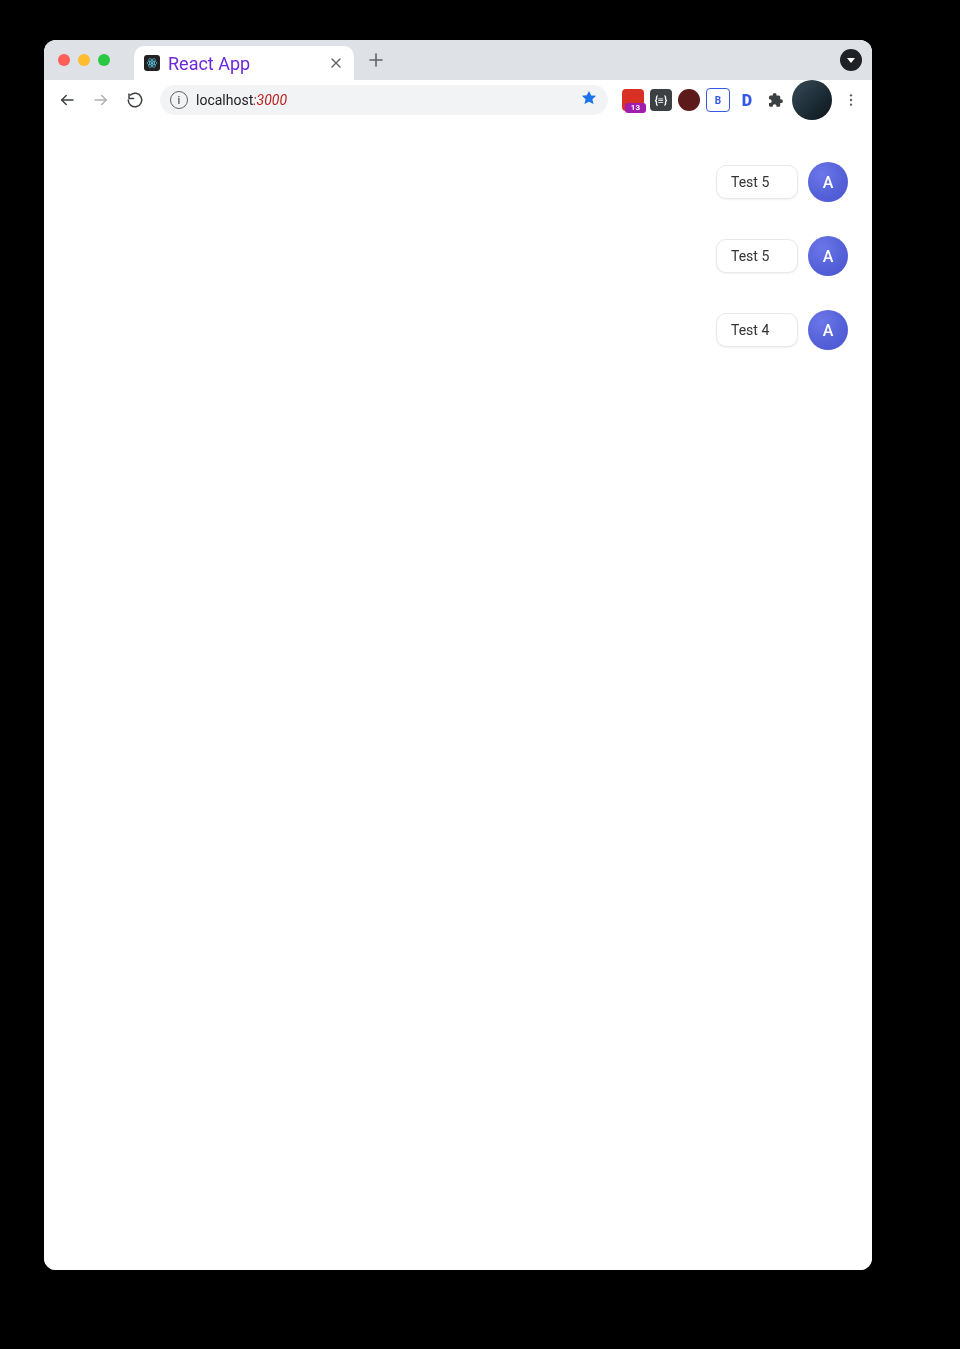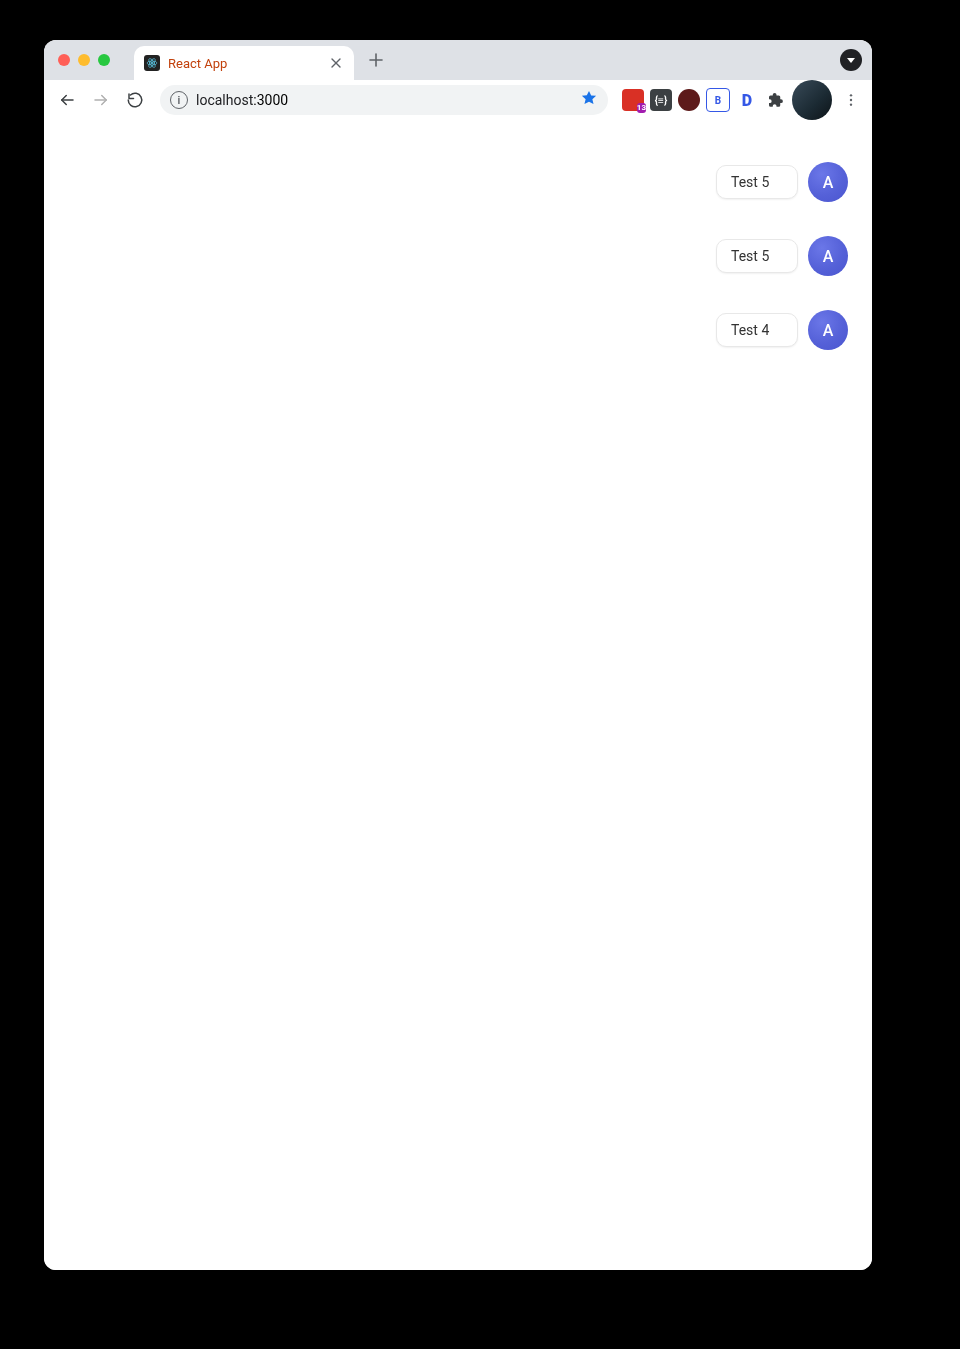--- a/index.html
+++ b/index.html
@@ -51,21 +51,21 @@
     border-top-left-radius:10px;border-top-right-radius:10px;
     display:flex;align-items:center;gap:8px;padding:0 10px 0 10px;
     min-width:200px;max-width:240px;position:relative;
   }
   .tab .favicon{
     width:16px;height:16px;border-radius:3px;background:#222;
     display:flex;align-items:center;justify-content:center;flex:0 0 auto;
   }
   .tab .favicon svg{width:12px;height:12px;}
   .tab .title{
-    font-size:13px;color:#c2410c;white-space:nowrap;overflow:hidden;
+    font-size:18px;color:#6d28d9;white-space:nowrap;overflow:hidden;
     text-overflow:ellipsis;flex:1 1 auto;
   }
   .tab .close{
     width:16px;height:16px;border-radius:50%;display:flex;align-items:center;
     justify-content:center;color:#5f6368;flex:0 0 auto;cursor:pointer;
   }
   .tab .close svg{width:10px;height:10px;}
 
   .newtab{
     width:28px;height:28px;margin-left:8px;border-radius:50%;
@@ -101,34 +101,34 @@
   }
   .omnibox .site-info{
     width:16px;height:16px;border:1.5px solid #5f6368;border-radius:50%;
     display:flex;align-items:center;justify-content:center;color:#5f6368;
     font-size:10px;font-weight:700;flex:0 0 auto;font-family:Arial,sans-serif;
   }
   .omnibox .url{
     font-size:14px;color:var(--omnibox-text);flex:1 1 auto;white-space:nowrap;
     overflow:hidden;
   }
-  .omnibox .url .faded{color:#000000;}
+  .omnibox .url .faded{color:#b91c1c;font-style:italic;}
   .omnibox .star{color:var(--star-blue);flex:0 0 auto;}
   .omnibox .star svg{width:18px;height:18px;}
 
   .ext-row{display:flex;align-items:center;gap:6px;padding-left:4px;}
   .ext{
     width:22px;height:22px;border-radius:4px;display:flex;align-items:center;
     justify-content:center;font-size:10px;font-weight:700;color:#fff;
     flex:0 0 auto;cursor:pointer;position:relative;
   }
   .ext.red{background:var(--ext-red);}
   .ext.red .badge{
     position:absolute;bottom:-2px;right:-2px;background:#a21caf;color:#fff;
-    font-size:8px;border-radius:3px;padding:0 0;line-height:10px;
+    font-size:8px;border-radius:3px;padding:0 6px;line-height:10px;
   }
   .ext.braces{background:#3c4043;}
   .ext.round{border-radius:50%;}
   .ext.maroon{background:#5d1a1a;}
   .ext.dblue{background:transparent;color:#3558e6;font-size:16px;font-weight:900;}
   .ext.puzzle{background:transparent;color:#3c4043;}
   .ext.puzzle svg{width:18px;height:18px;}
   .ext.avatar{border-radius:50%;overflow:hidden;background:linear-gradient(135deg,#394b59 0%,#1b2a33 60%,#0d1317 100%);}
   .ext.menu{background:transparent;color:#5f6368;width:26px;}
   .ext.menu svg{width:16px;height:16px;}

